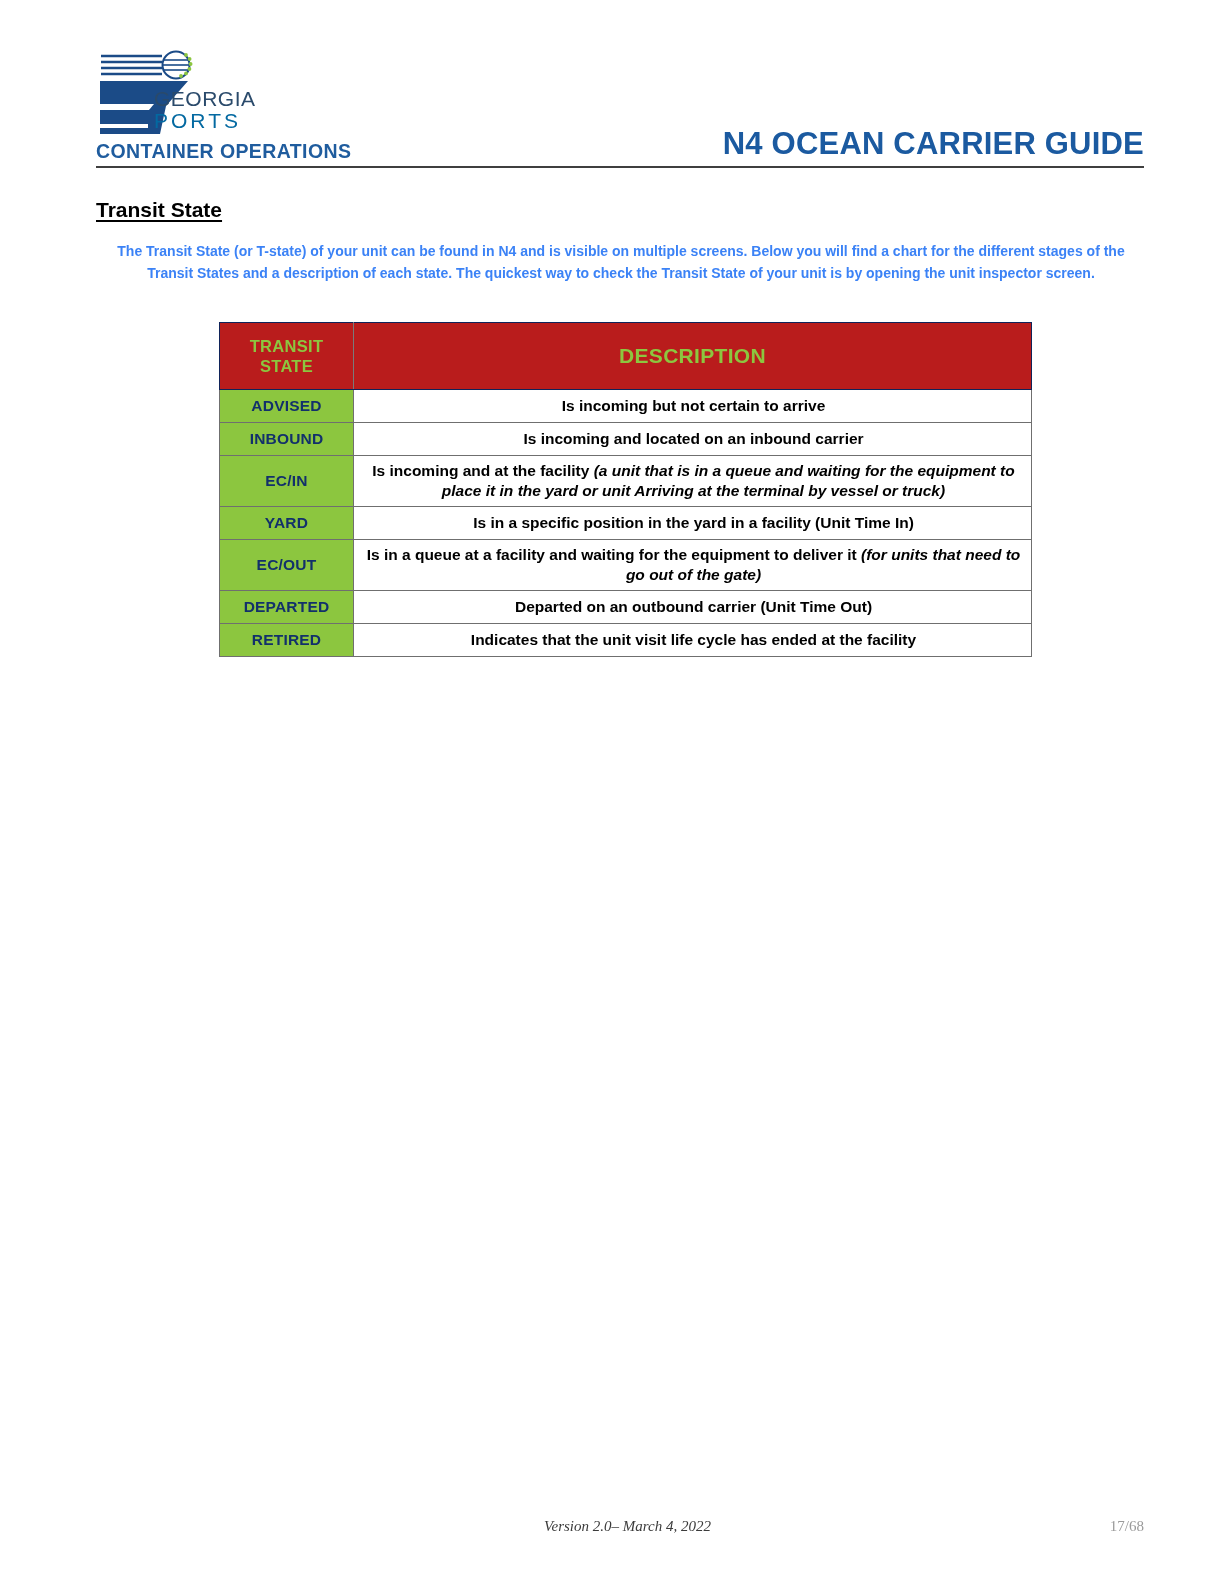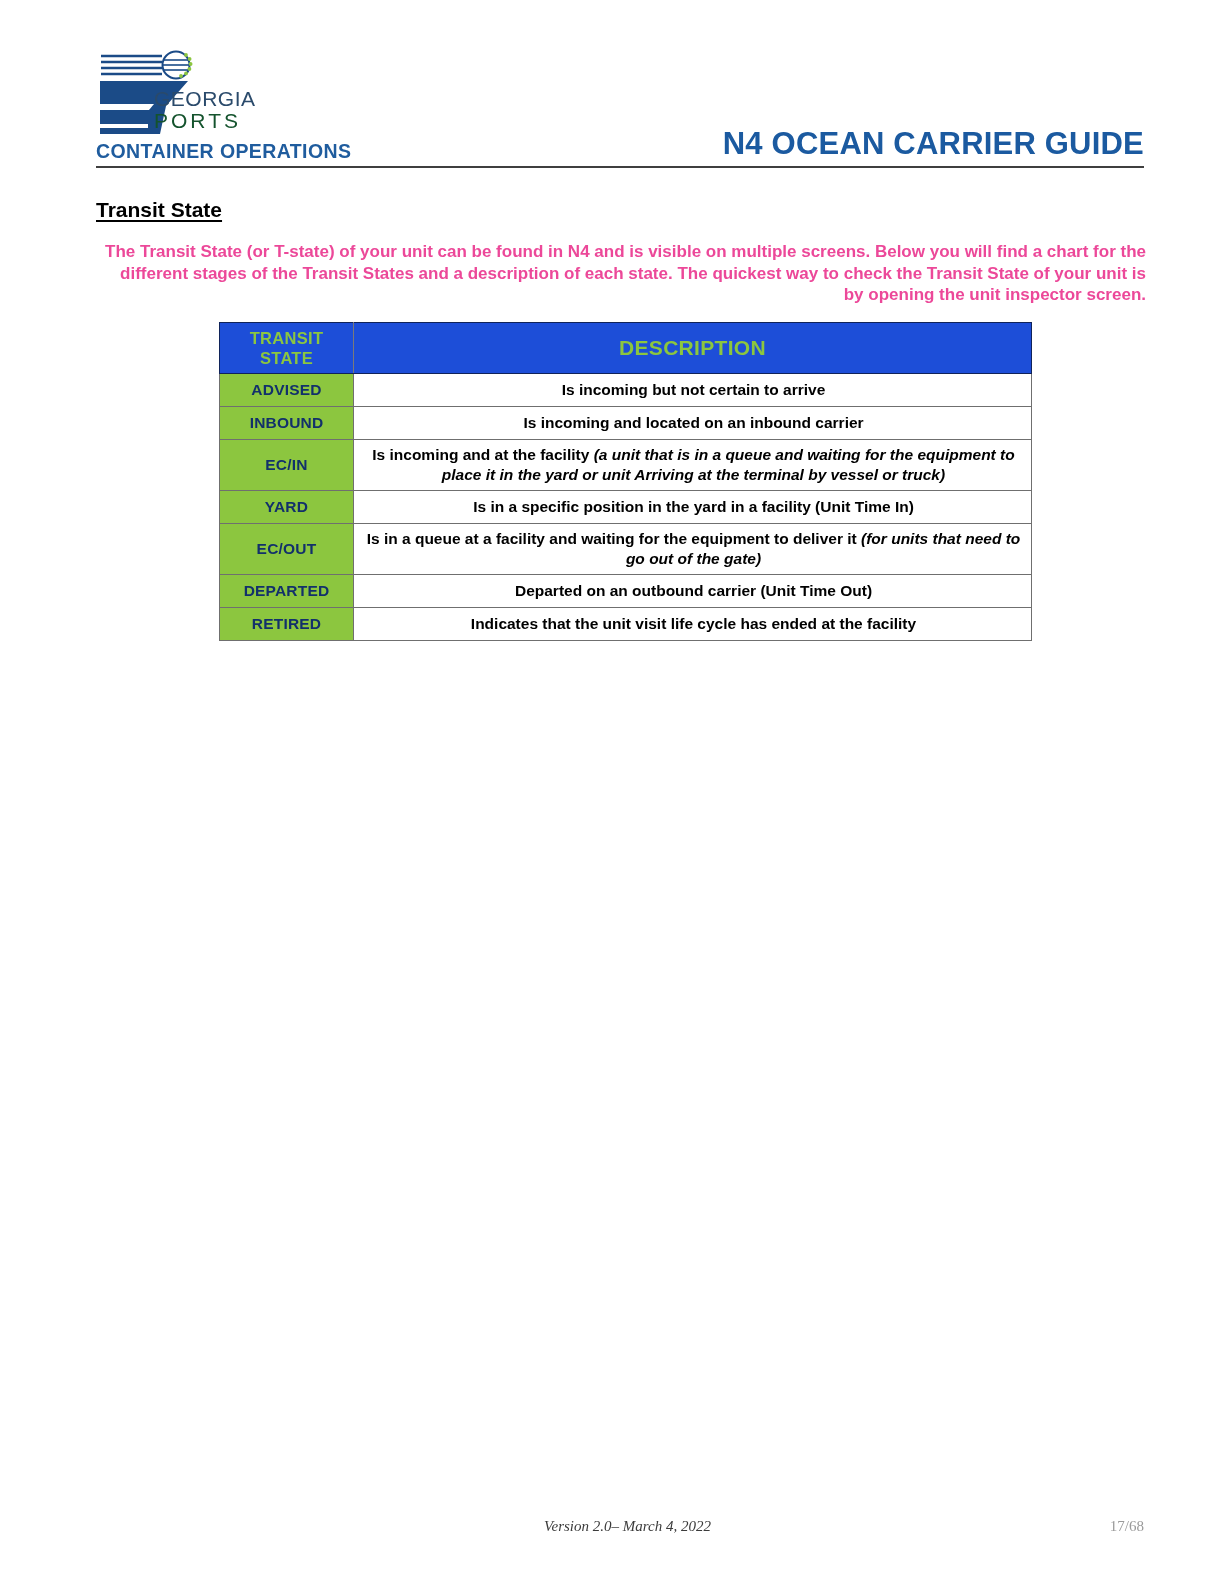--- a/index.html
+++ b/index.html
@@ -50,21 +50,21 @@
     display: block;
     font-size: 21px;
     letter-spacing: 0.5px;
     color: #2a4a6b;
     font-family: "Liberation Sans", sans-serif;
   }
   .brand-ports {
     display: block;
     font-size: 21px;
     letter-spacing: 3.0px;
-    color: #14532d;
+    color: #0369a1;
     font-family: "Liberation Sans", sans-serif;
     margin-top: 1px;
   }
 
   .dept-label {
     position: absolute;
     left: 0px;
     top: 100px;
     font-size: 19.5px;
     font-weight: bold;
@@ -103,25 +103,25 @@
     color: #000;
     text-decoration: underline;
     text-underline-offset: 3px;
   }
 
   .intro {
     position: absolute;
     left: 96px;
     top: 241px;
     width: 1050px;
-    font-size: 17px;
+    font-size: 14px;
     font-weight: bold;
     line-height: 21.5px;
-    color: #ec4899;
-    text-align: right;
+    color: #3b82f6;
+    text-align: center;
   }
 
   
   .table-wrap {
     position: absolute;
     left: 219px;
     top: 322px;
     width: 812px;
   }
 
@@ -129,28 +129,28 @@
     border-collapse: collapse;
     width: 812px;
     table-layout: fixed;
   }
 
   table.tstate col.c-state { width: 134px; }
   table.tstate col.c-desc  { width: 678px; }
 
   table.tstate th.hdr-state,
   table.tstate th.hdr-desc {
-    background: #1d4ed8;
+    background: #b91c1c;
     color: #8CC63F;
     font-size: 19px;
     font-weight: bold;
     text-align: center;
     vertical-align: middle;
     border: 1px solid #102359;
-    padding: 5px 4px;
+    padding: 13px 4px;
     letter-spacing: 0.3px;
   }
   table.tstate th.hdr-state {
     font-size: 16.5px;
     line-height: 20px;
     border-right: 1px solid #7a7a7a;
   }
   table.tstate th.hdr-desc {
     font-size: 21px;
   }

